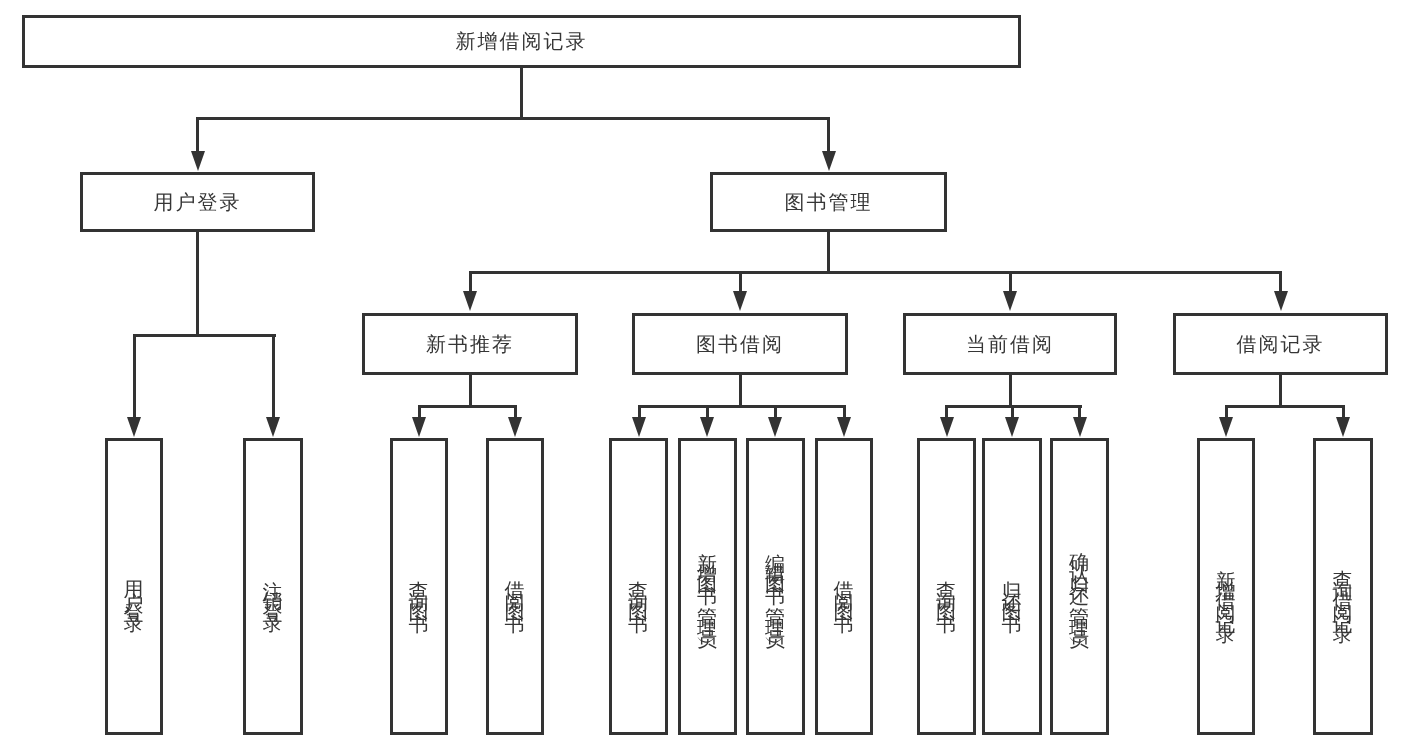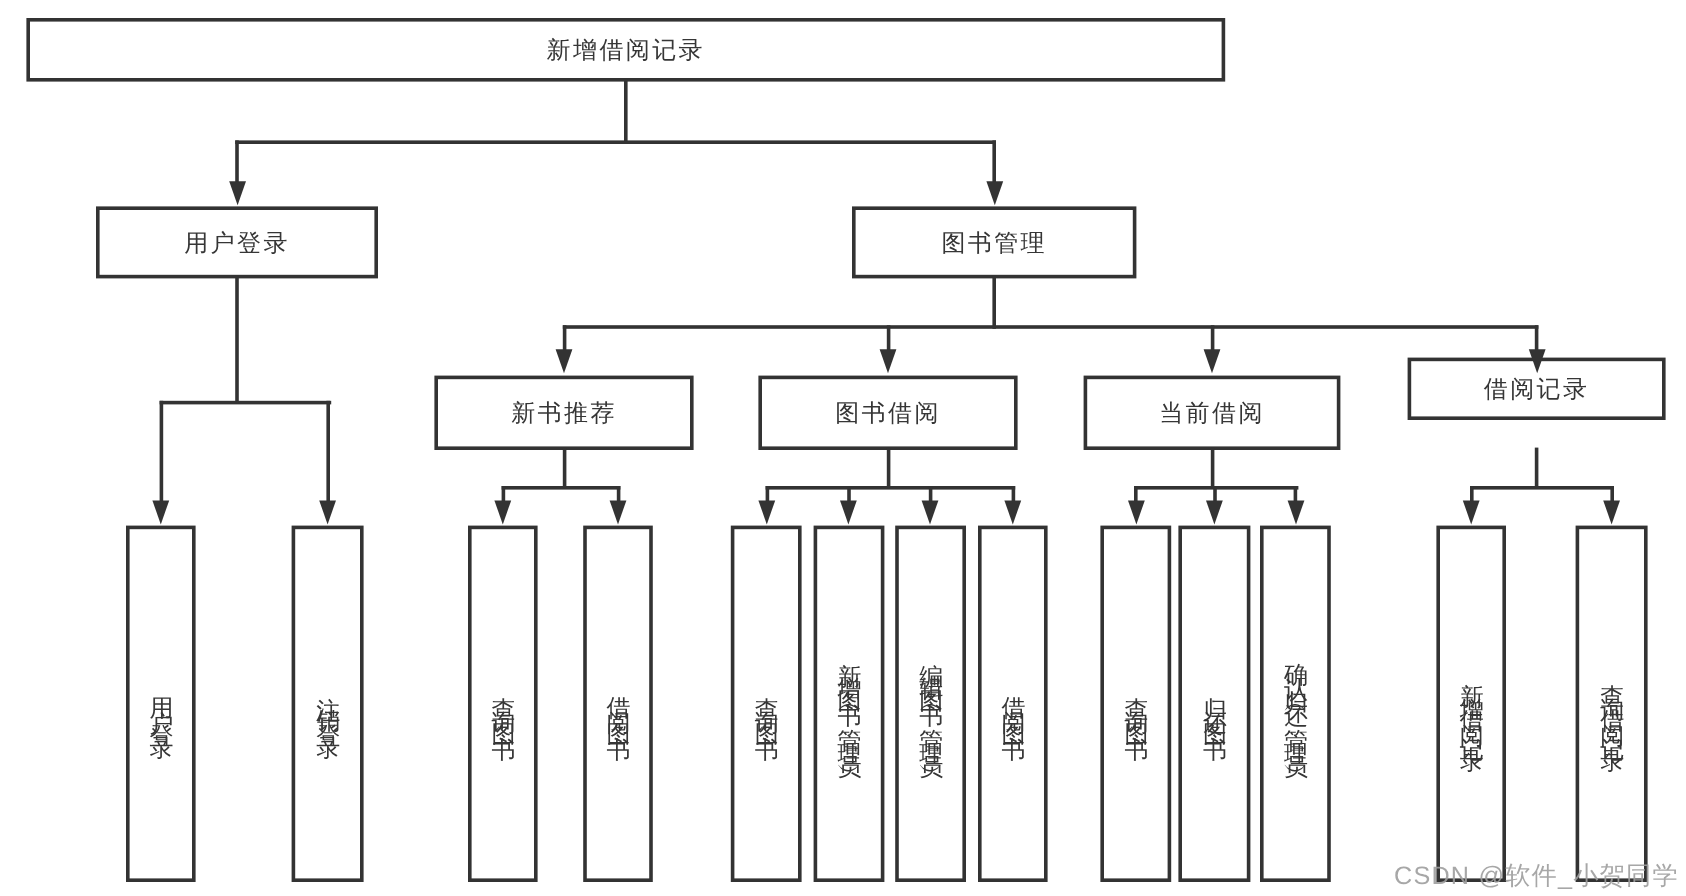--- a/index.html
+++ b/index.html
@@ -46,21 +46,21 @@
   </div>
 
   <div class="node" style="left:903px;top:313px;width:214px;height:62px">
     <span>当前借阅</span>
   </div>
 
   <div class="node" style="left:632px;top:313px;width:216px;height:62px">
     <span>图书借阅</span>
   </div>
 
-  <div class="node" style="left:1173px;top:298px;width:215px;height:52px">
+  <div class="node" style="left:1173px;top:313px;width:215px;height:62px">
     <span>借阅记录</span>
   </div>
 
   <div class="leaf" style="left:105px;width:58px">
     <span class="vtext">用户登录</span>
   </div>
   <div class="leaf" style="left:243px;width:60px">
     <span class="vtext">注销登录</span>
   </div>
 
@@ -153,14 +153,13 @@
   <div class="arrow" style="left:1005px;top:417px"></div>
   <div class="arrow" style="left:1072.5px;top:417px"></div>
 
   <div class="vl" style="left:1279px;top:373px;height:34px"></div>
   <div class="hl" style="left:1224.5px;top:405px;width:120px"></div>
   <div class="vl" style="left:1224.5px;top:405px;height:14px"></div>
   <div class="vl" style="left:1341.5px;top:405px;height:14px"></div>
   <div class="arrow" style="left:1219px;top:417px"></div>
   <div class="arrow" style="left:1336px;top:417px"></div>
 
-  <div class="watermark">CSDN @软件_小贺同学</div>
 </div>
 
 </body></html>

